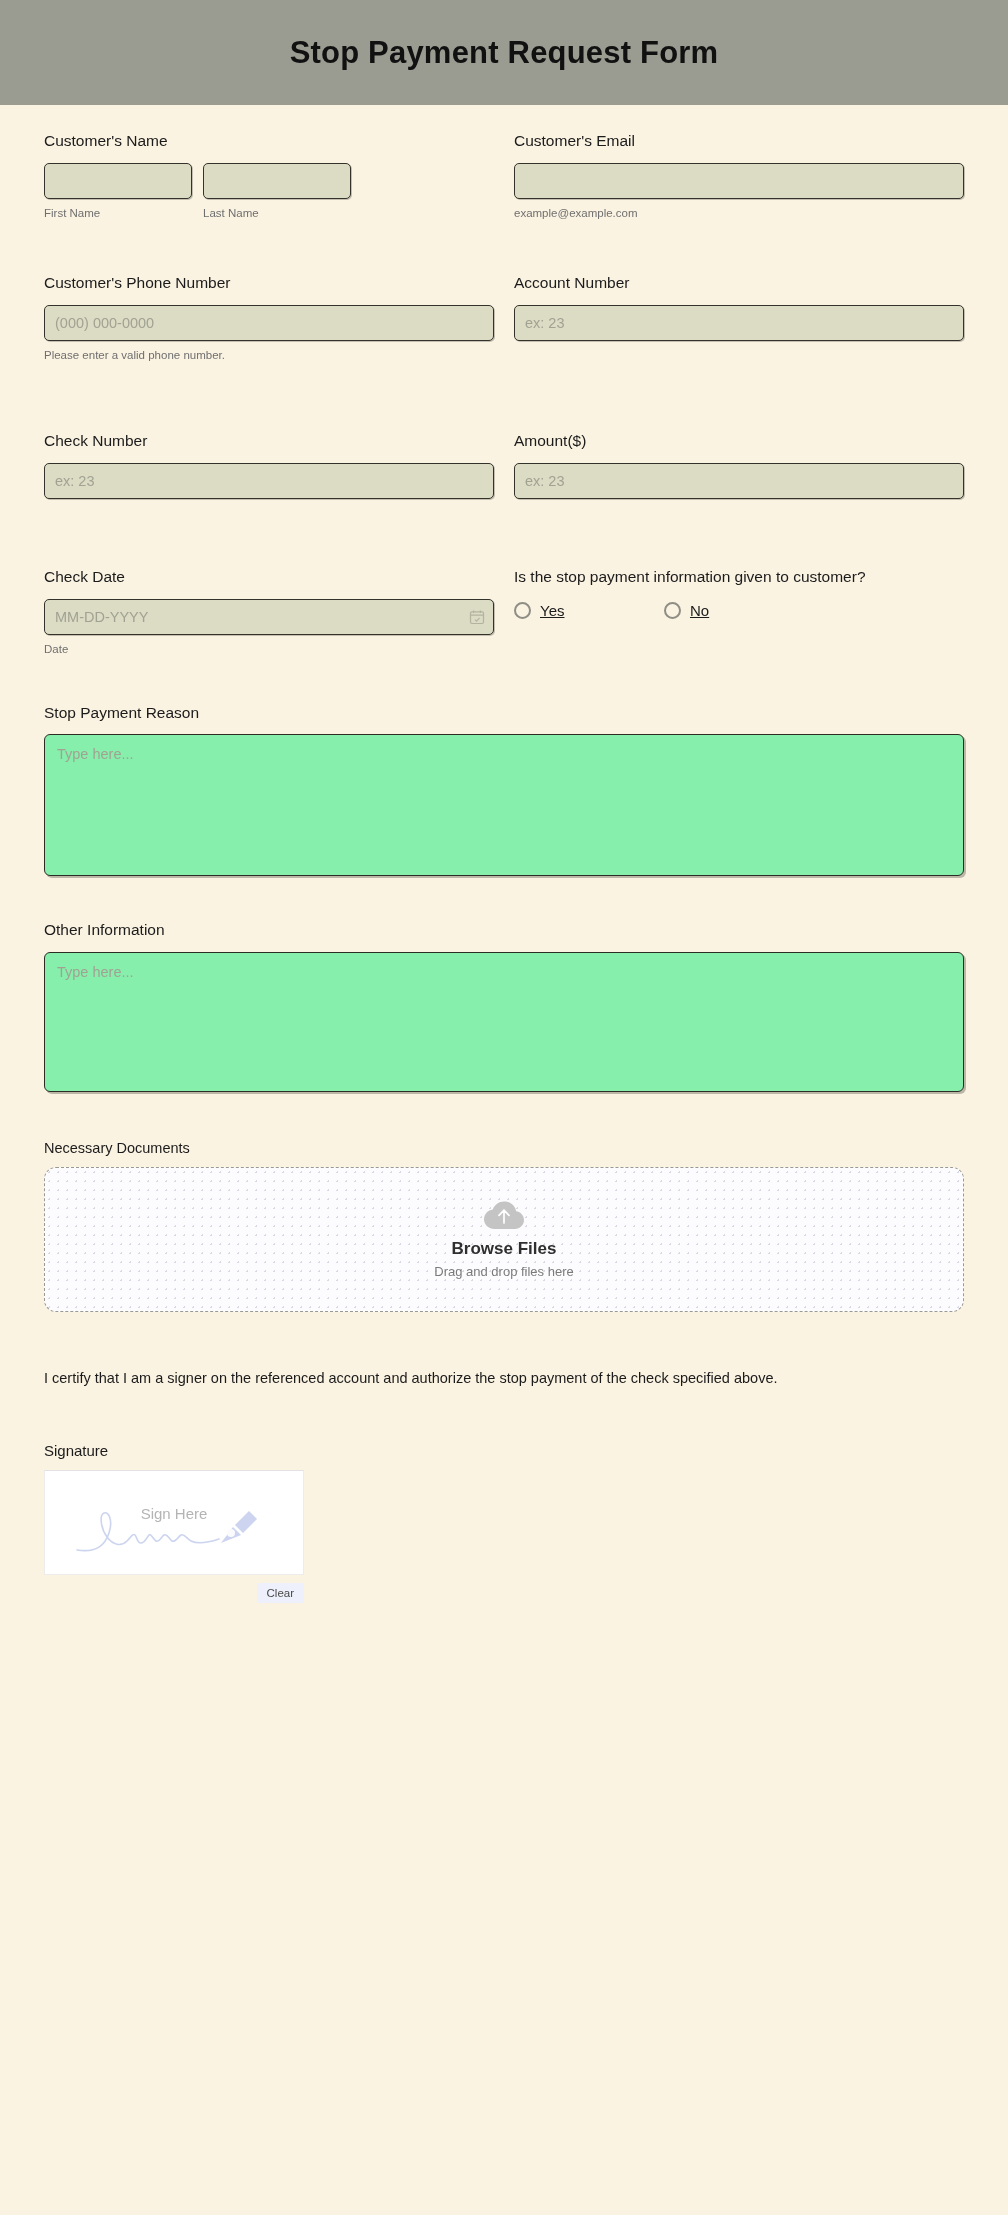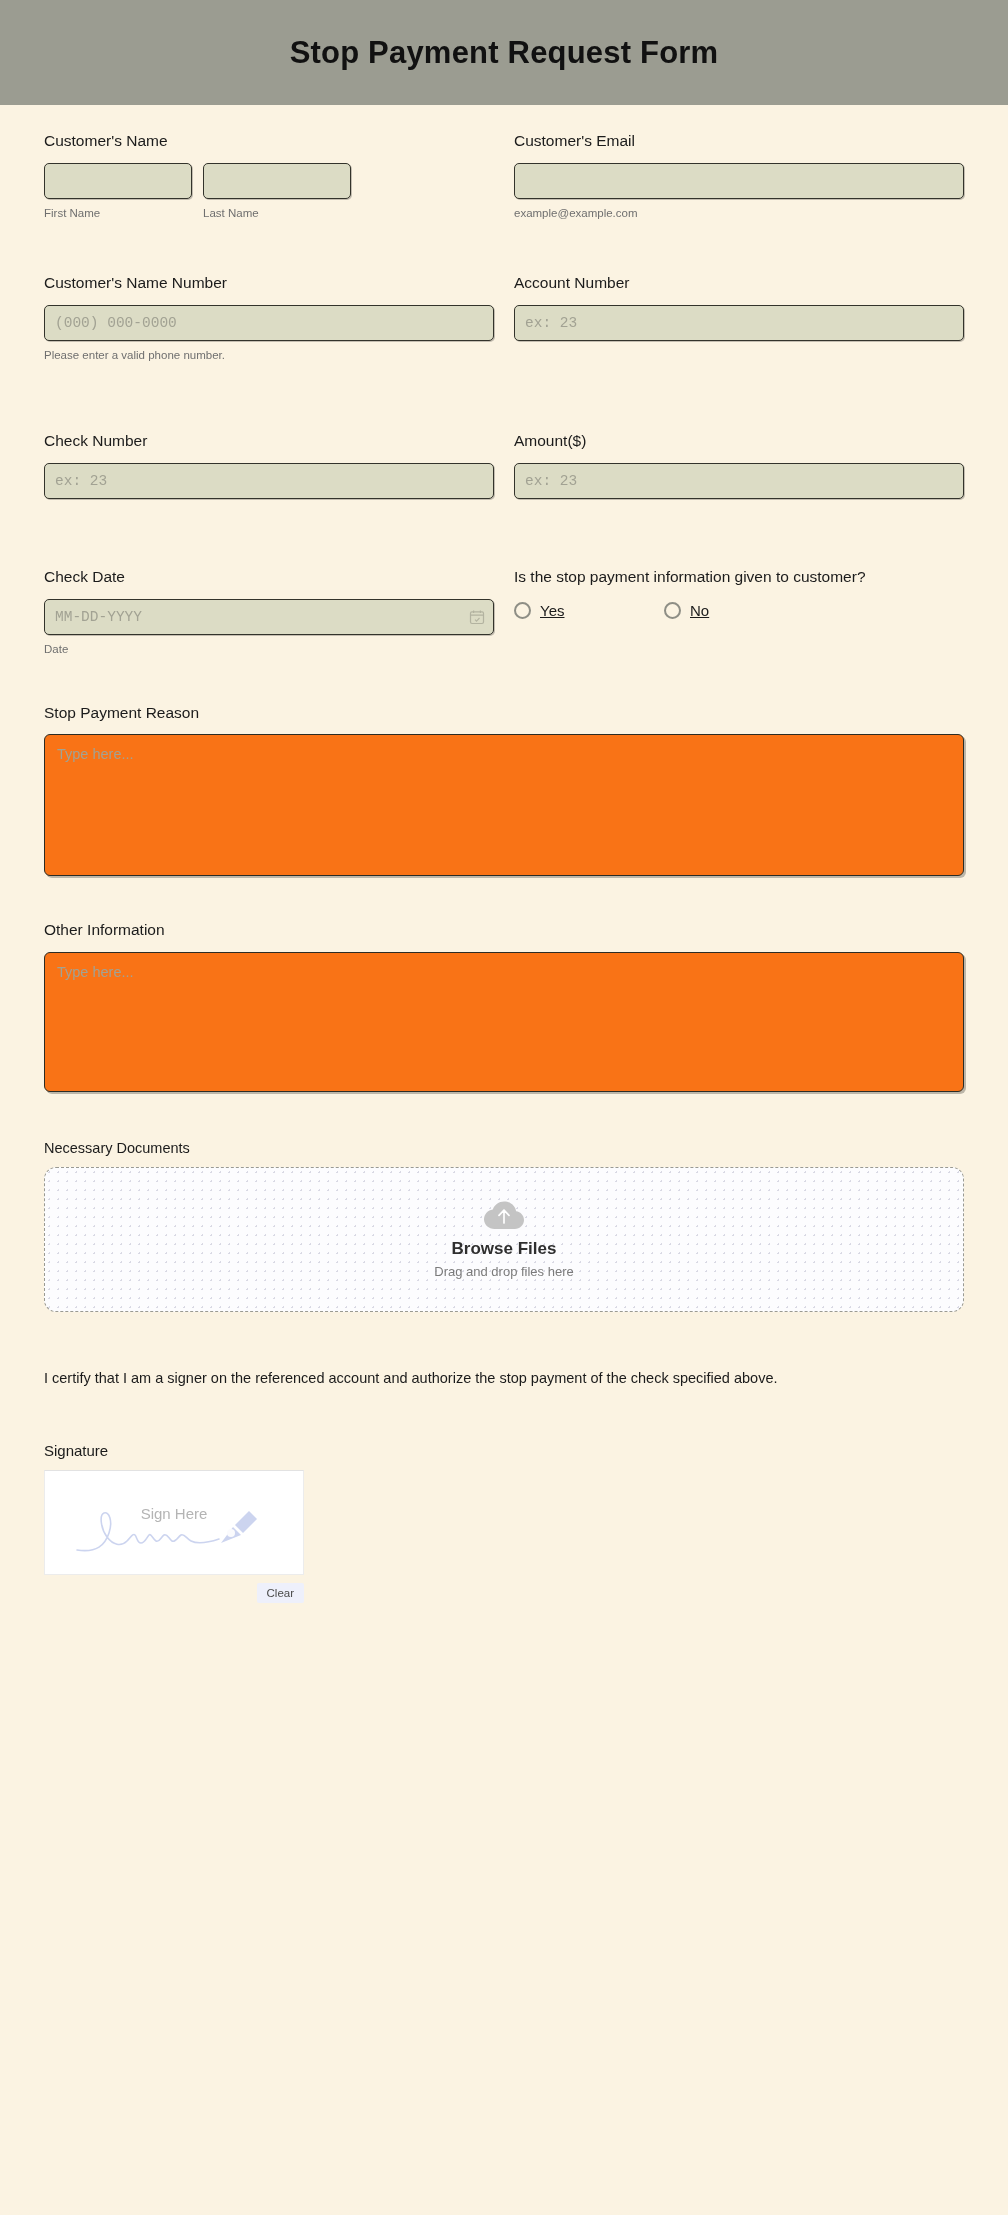--- a/index.html
+++ b/index.html
@@ -53,21 +53,21 @@
     line-height: 1.3;
   }
 
   .inp {
     width: 100%;
     height: 36px;
     background: #dcdcc5;
     border: 1px solid #33332b;
     border-radius: 5px;
     padding: 0 10px;
-    font-family: Liberation Mono, monospace;
+    font-family: Liberation Sans, sans-serif;
     font-size: 14.5px;
     color: #2a2a2a;
     outline: none;
     box-shadow: 1px 1px 0 rgba(0,0,0,0.22);
     display: block;
   }
   .inp::placeholder { color: #a2a293; opacity: 1; }
 
   .name-row { display: flex; gap: 11px; }
   .name-cell { width: 148px; }
@@ -102,21 +102,21 @@
     border: 2px solid #8e8e85;
     border-radius: 50%;
     background: transparent;
     flex: 0 0 auto;
   }
   .radio-text { font-size: 15px; color: #1b1b1b; }
 
   
   .ta {
     width: 100%;
-    background: #f97316;
+    background: #86efac;
     border: 1px solid #2c2c24;
     border-radius: 6px;
     padding: 11px 12px;
     font-family: "Liberation Sans", sans-serif;
     font-size: 14.5px;
     color: #2a2a2a;
     resize: none;
     outline: none;
     box-shadow: 2px 2px 0 rgba(0,0,0,0.25);
     display: block;
@@ -258,21 +258,21 @@
           <div class="field-label">Customer's Email</div>
           <input class="inp" type="text" placeholder="" style="">
           <div class="sub-label">example@example.com</div>
         </div>
       </div>
     </div>
 
     <div class="row" style="margin-top:26px;">
       <div class="col">
         <div class="field">
-          <div class="field-label">Customer's Name Number</div>
+          <div class="field-label">Customer's Phone Number</div>
           <input class="inp" type="text" placeholder="(000) 000-0000" style="">
           <div class="sub-label">Please enter a valid phone number.</div>
         </div>
       </div>
 
       <div class="col">
         <div class="field">
           <div class="field-label">Account Number</div>
           <input class="inp" type="text" placeholder="ex: 23" style="">
         </div>

